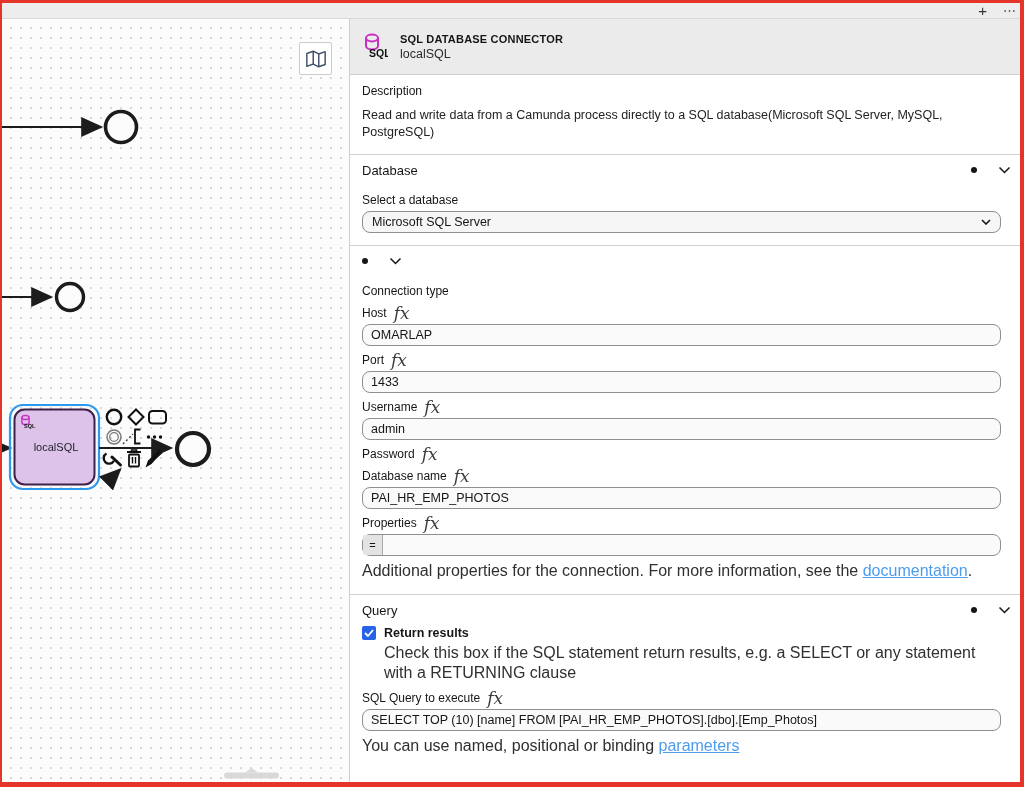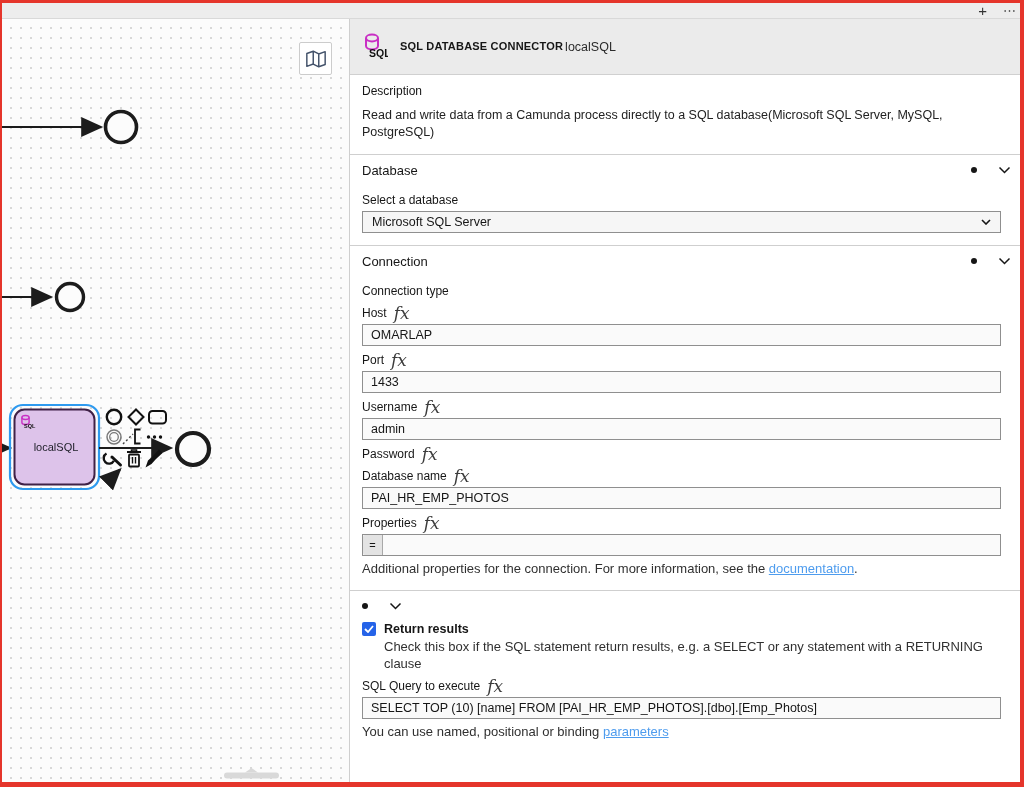--- a/index.html
+++ b/index.html
@@ -33,55 +33,55 @@
     background:#fff; border:1px solid #ccc; border-radius:2px;
     display:flex; align-items:center; justify-content:center; cursor:pointer;
   }
   .canvas svg.diagram { position:absolute; left:0; top:0; }
   
   .panel { flex:1; display:flex; flex-direction:column; background:#fff; min-width:0; }
   .panel-header {
     flex:0 0 56px; background:#ebebeb; border-bottom:1px solid #d0d0d0;
     display:flex; align-items:center; padding-left:13px; gap:12px;
   }
-  .ph-titles { display:flex; gap:2px; }
+  .ph-titles { display:flex; flex-direction:column; gap:2px; }
   .ph-title { font-size:11px; font-weight:bold; letter-spacing:.2px; color:#161616; }
   .ph-sub { font-size:12.5px; color:#2b2b2b; }
   .panel-body { flex:1; overflow:hidden; }
   .desc-block { padding:9px 19px 13px 12px; }
   .desc-label { font-size:12px; color:#161616; margin-bottom:9px; }
   .desc-text { font-size:12.5px; color:#222; line-height:1.35; }
   .section { border-top:1px solid #cfcfcf; }
   .sec-head {
     display:flex; align-items:center; height:31px; padding:0 9px 0 12px; cursor:pointer;
   }
   .sec-title { flex:1; font-size:13px; color:#161616; }
   .dot { width:6px; height:6px; border-radius:50%; background:#161616; margin-right:21px; }
   .sec-body { padding:0 19px 12px 12px; }
   .field-label {
     display:flex; align-items:center; gap:7px;
     font-size:12px; color:#161616; margin:7px 0 3px; line-height:15px;
   }
   .fx { font-family:"DejaVu Serif", serif; font-style:italic; font-size:17px; color:#3c3c3c; }
   .tbox, .selbox {
     width:100%; height:22px; background:#fafafa; border:1px solid #8f8f8f;
-    border-radius:0; display:flex; align-items:center;
+    border-radius:8px; display:flex; align-items:center;
     font-size:12.5px; color:#161616;
   }
   .tbox input {
     flex:1; height:100%; border:none; background:transparent; outline:none;
     font-family:"Liberation Sans", sans-serif; font-size:12.5px; color:#161616; padding:0 8px;
   }
   .selbox { justify-content:space-between; padding:0 9px; background:#f6f6f6; cursor:pointer; }
   .prefix {
     width:20px; height:100%; background:#e3e3e3; border-right:1px solid #a8a8a8;
     display:flex; align-items:center; justify-content:center;
     font-size:11px; color:#161616; border-radius:2px 0 0 2px; flex:0 0 20px;
   }
-  .help { font-size:13px; color:#303030; margin-top:5px; line-height:1.3; }
+  .help { font-size:16px; color:#303030; margin-top:5px; line-height:1.3; }
   .help .link, .link { color:#4e9cee; text-decoration:underline; cursor:pointer; }
   .cb-row { display:flex; align-items:flex-end; gap:8px; }
   .checkbox {
     width:14px; height:14px; border-radius:2px; background:#2563e8;
     display:flex; align-items:center; justify-content:center; cursor:pointer; flex:0 0 14px;
   }
   .cb-label { font-size:12.5px; font-weight:bold; color:#161616; }
   .cb-help { margin:3px 0 0 22px; }
 </style>
 </head>
@@ -213,21 +213,20 @@
               <span>Microsoft SQL Server</span>
               <svg width="10" height="6" viewBox="0 0 10 6">
                 <path d="M1,1 L5,5 L9,1" fill="none" stroke="#161616" stroke-width="1.6"></path>
               </svg>
             </div>
           </div>
         </div>
 
         <div class="section">
           <div class="sec-head">
-            <span class="sec-title">Connection</span>
             <span class="dot"></span>
             <svg width="13" height="8" viewBox="0 0 13 8">
               <path d="M1.5,1.5 L6.5,6.5 L11.5,1.5" fill="none" stroke="#161616" stroke-width="1.5"></path>
             </svg>
           </div>
           <div class="sec-body">
             <div class="field-label">
               <span>Connection type</span>
             </div>
 
@@ -275,20 +274,21 @@
             <div class="tbox">
               <span class="prefix">=</span>
               <input value="" style="">
             </div>
             <div class="help"><span>Additional properties for the connection. For more information, see the </span><span class="link">documentation</span><span>.</span></div>
           </div>
         </div>
 
         <div class="section">
           <div class="sec-head">
+            <span class="sec-title">Query</span>
             <span class="dot"></span>
             <svg width="13" height="8" viewBox="0 0 13 8">
               <path d="M1.5,1.5 L6.5,6.5 L11.5,1.5" fill="none" stroke="#161616" stroke-width="1.5"></path>
             </svg>
           </div>
           <div class="sec-body">
             <div class="cb-row">
               <span class="checkbox">
                 <svg width="10" height="8" viewBox="0 0 10 8">
                   <path d="M1,4 L4,7 L9,1" fill="none" stroke="#fff" stroke-width="1.8"></path>

